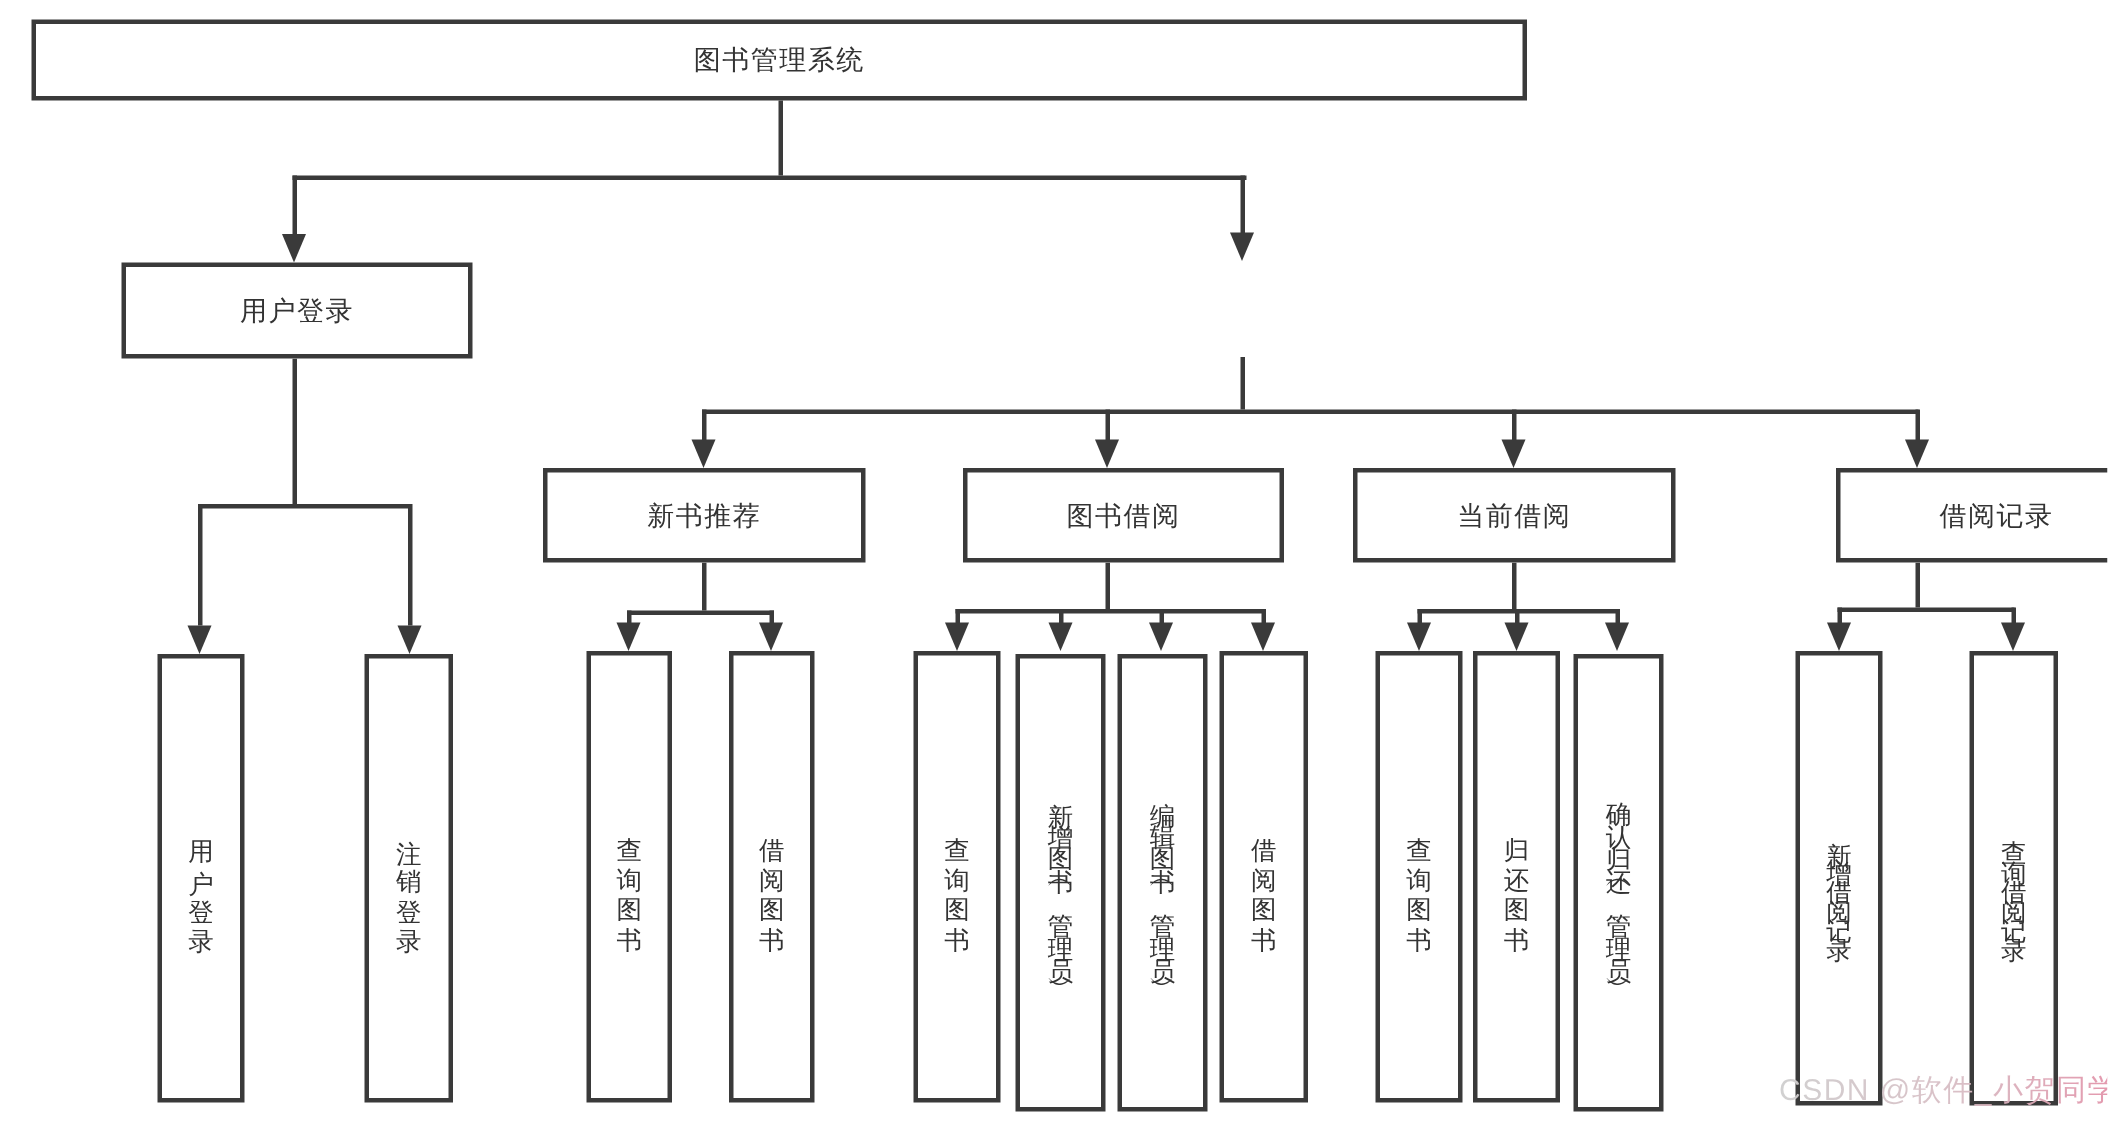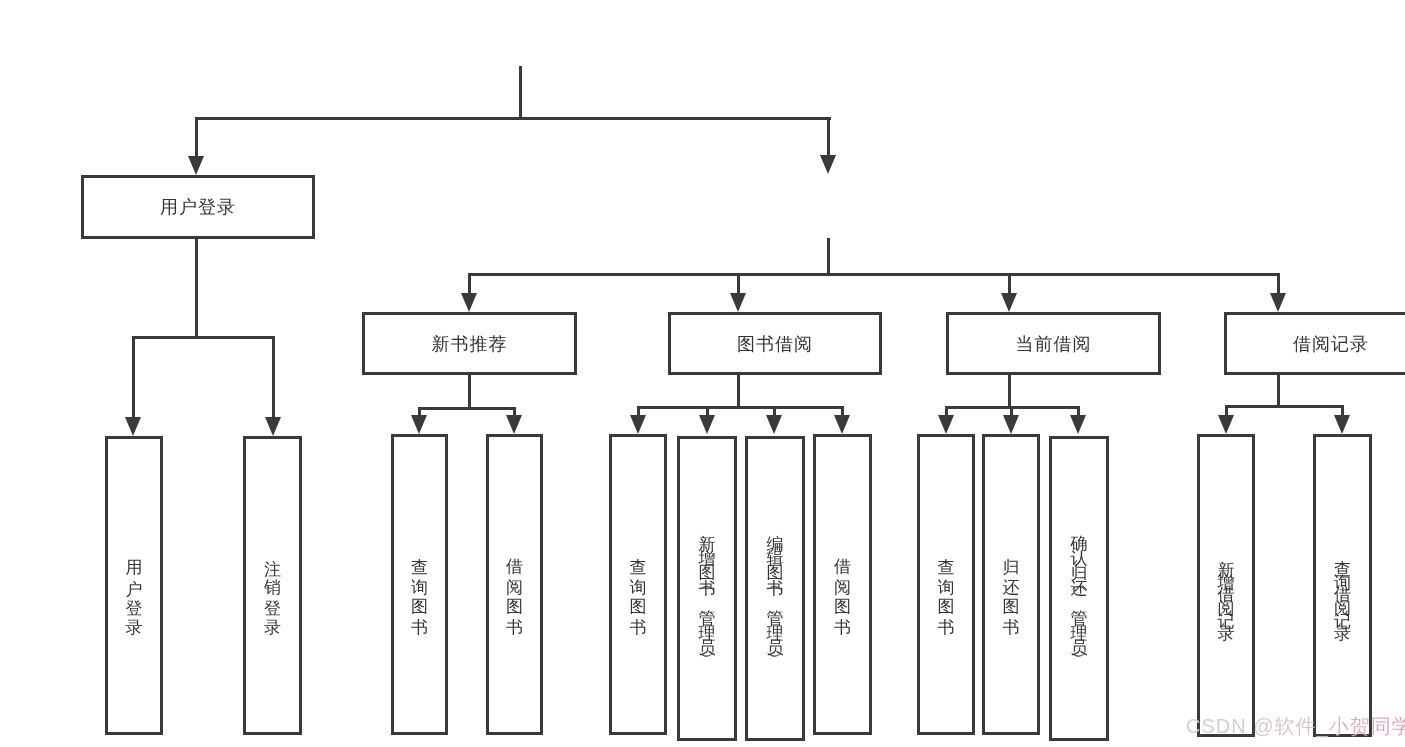--- a/index.html
+++ b/index.html
@@ -94,35 +94,38 @@
   <div class="lv" style="left:1077px;top:406px;height:10px;"></div>
   <div class="arr" style="left:1070px;top:415px;"></div>
 
   <div class="lv" style="left:1277px;top:375px;height:30px;"></div>
   <div class="lh" style="left:1225px;top:405px;width:118px;"></div>
   <div class="lv" style="left:1225px;top:405px;height:11px;"></div>
   <div class="arr" style="left:1218px;top:415px;"></div>
   <div class="lv" style="left:1341px;top:405px;height:11px;"></div>
   <div class="arr" style="left:1334px;top:415px;"></div>
 
+  <div class="box" style="left:21px;top:13px;width:997px;height:54px;">
+    <span>图书管理系统</span>
+  </div>
 
   <div class="box" style="left:81px;top:175px;width:234px;height:64px;">
     <span>用户登录</span>
   </div>
 
 
   <div class="box" style="left:362px;top:312px;width:215px;height:63px;">
     <span>新书推荐</span>
   </div>
 
-  <div class="box" style="left:668px;top:312px;width:214px;height:63px;">
+  <div class="box" style="left:642px;top:312px;width:214px;height:63px;">
     <span>图书借阅</span>
   </div>
 
-  <div class="box" style="left:902px;top:312px;width:215px;height:63px;margin-left:44px;">
+  <div class="box" style="left:902px;top:312px;width:215px;height:63px;">
     <span>当前借阅</span>
   </div>
 
   <div class="box" style="left:1224px;top:312px;width:214px;height:63px;">
     <span>借阅记录</span>
   </div>
 
   <div class="vbox" style="left:105px;top:436px;width:58px;height:299px;">
     <span class="vtext ls20">用户登录</span>
   </div>

